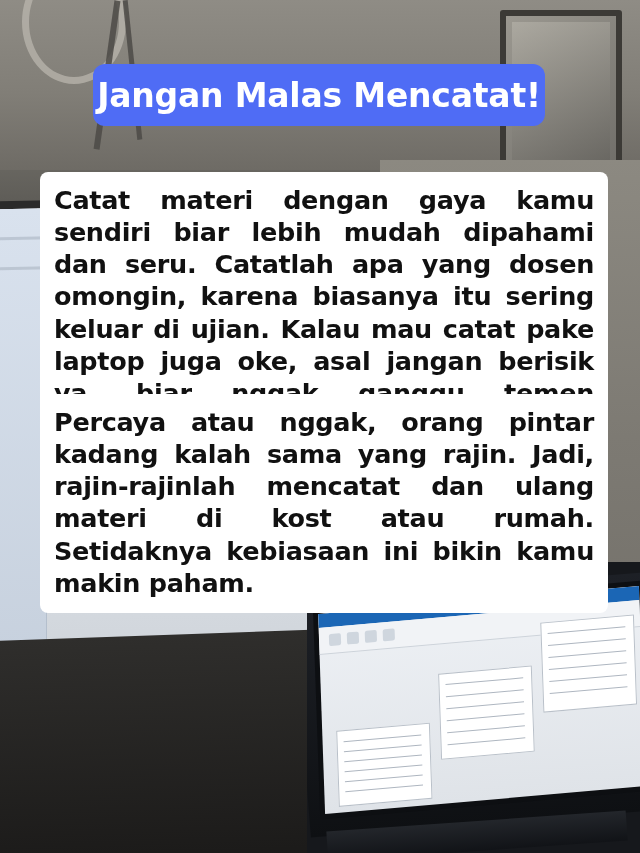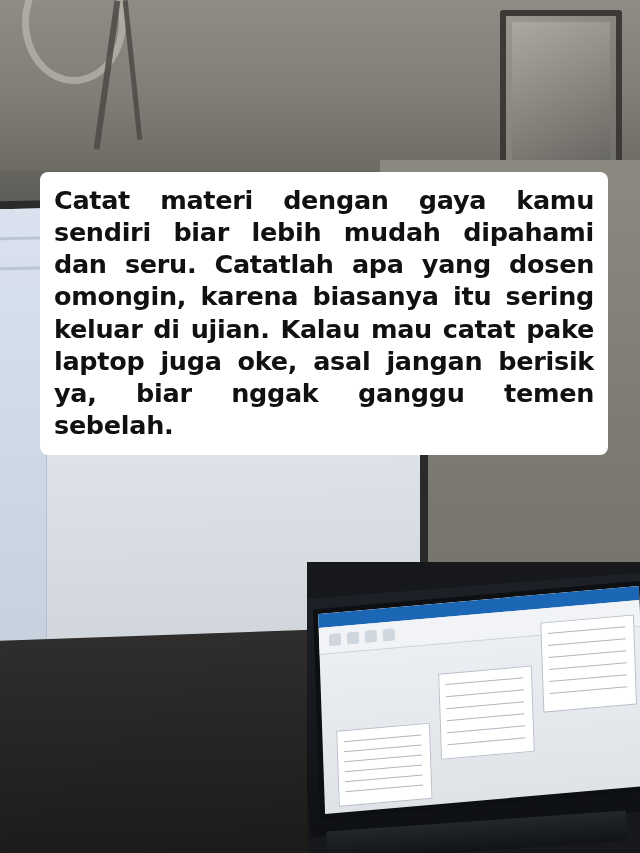--- a/index.html
+++ b/index.html
@@ -257,19 +257,25 @@
         <div class="lap-line" style="left:6px; top:22px; width:78px;"></div>
         <div class="lap-line" style="left:6px; top:34px; width:78px;"></div>
         <div class="lap-line" style="left:6px; top:46px; width:78px;"></div>
         <div class="lap-line" style="left:6px; top:58px; width:78px;"></div>
         <div class="lap-line" style="left:6px; top:70px; width:78px;"></div>
       </div>
     </div>
     <div class="lap-keys"></div>
   </div>
 
+  <div class="title-card">
+    <span class="title-text">Jangan Malas Mencatat!</span>
+  </div>
 
   <div id="card-1" class="text-card">
     <p class="para">Catat materi dengan gaya kamu sendiri biar lebih mudah dipahami dan seru. Catatlah apa yang dosen omongin, karena biasanya itu sering keluar di ujian. Kalau mau catat pake laptop juga oke, asal jangan berisik ya, biar nggak ganggu temen sebelah.</p>
   </div>
 
+  <div id="card-2" class="text-card">
+    <p class="para">Percaya atau nggak, orang pintar kadang kalah sama yang rajin. Jadi, rajin-rajinlah mencatat dan ulang materi di kost atau rumah. Setidaknya kebiasaan ini bikin kamu makin paham.</p>
+  </div>
 
 </div>
 
 </body></html>

